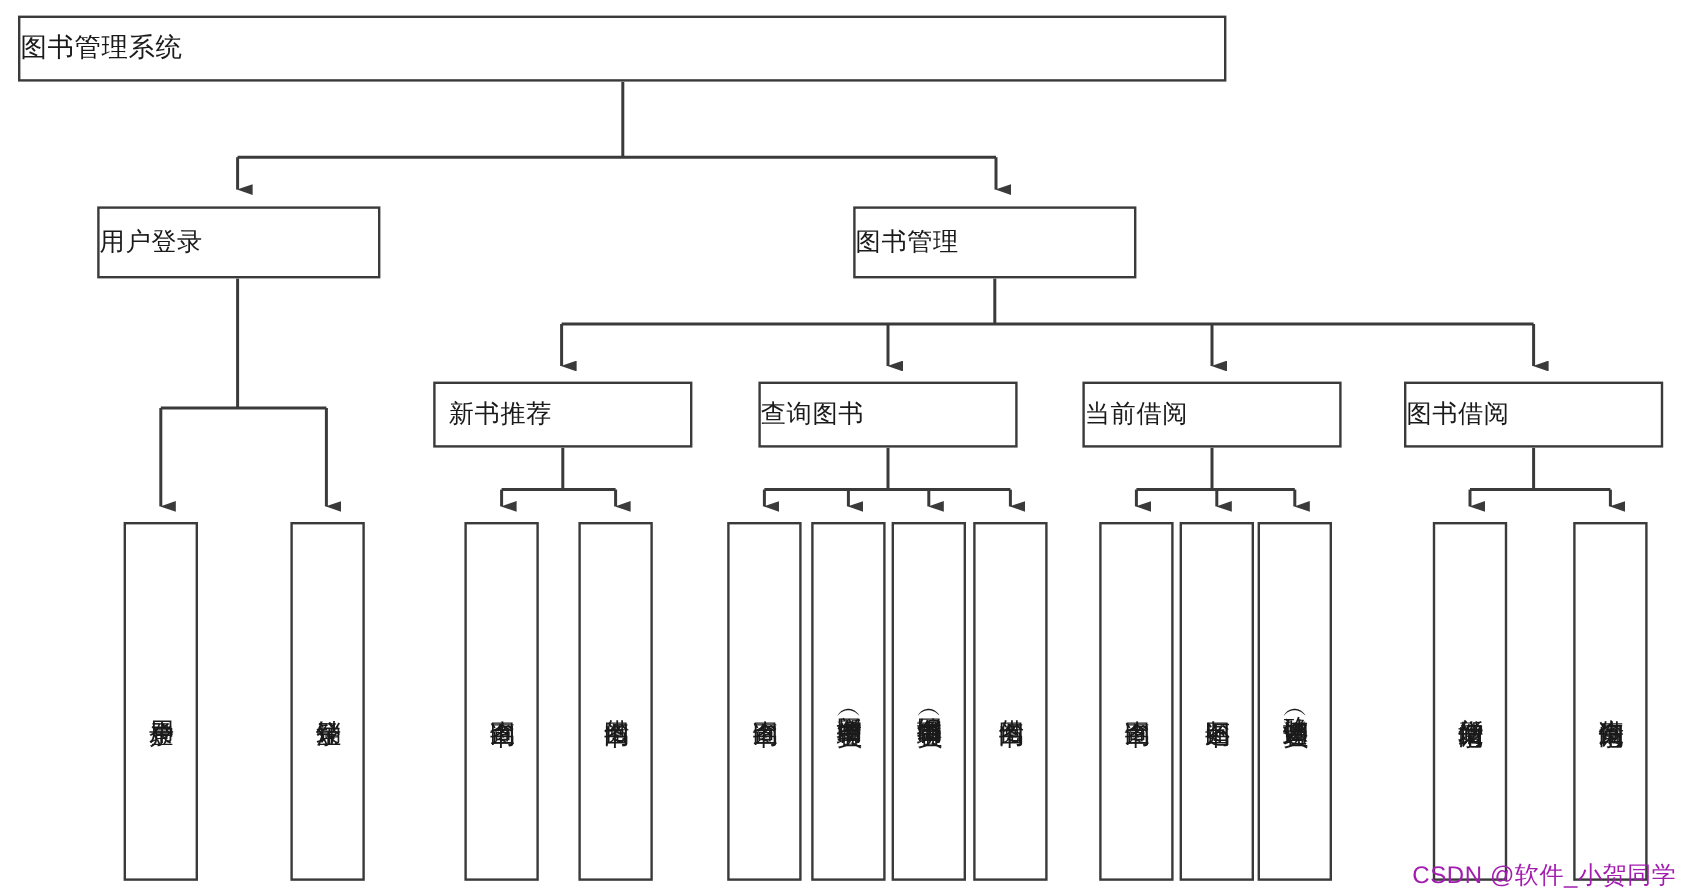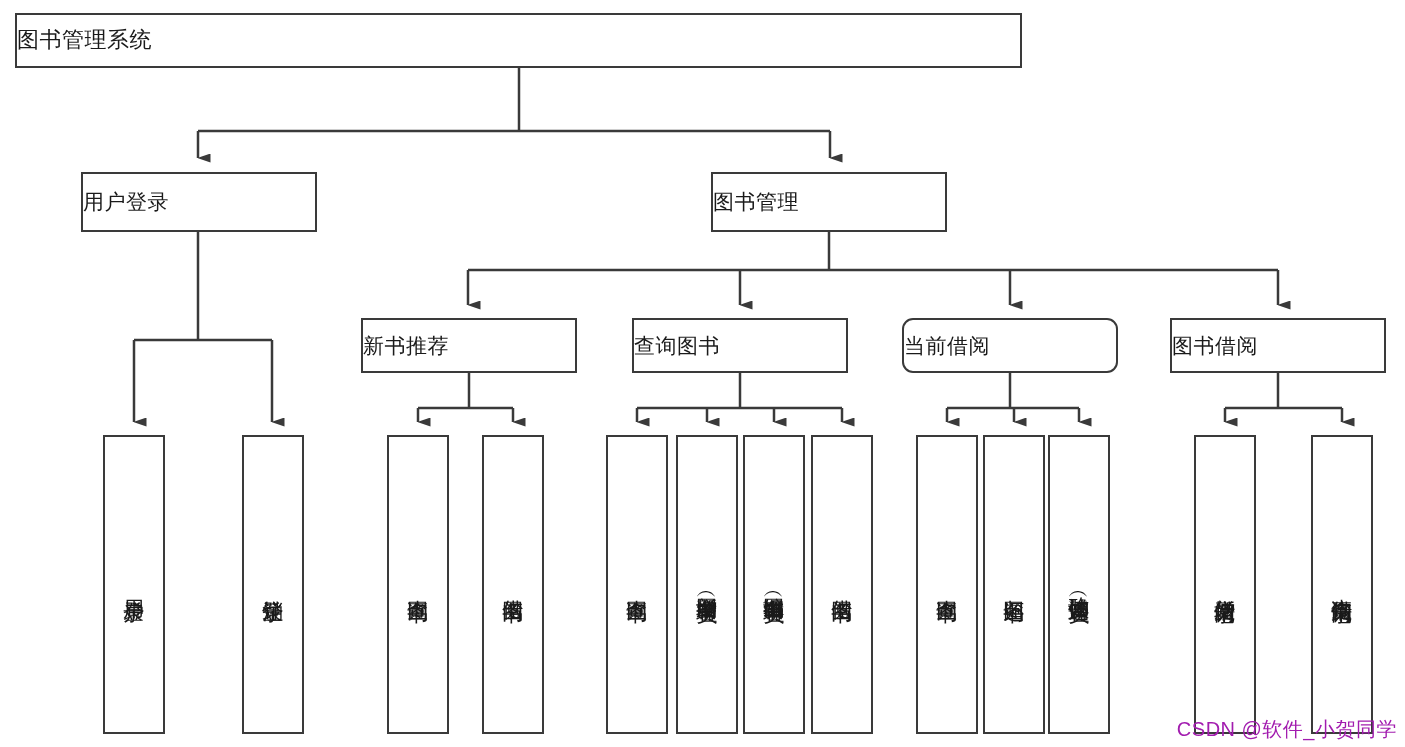--- a/index.html
+++ b/index.html
@@ -145,27 +145,27 @@
     <span>图书管理系统</span>
   </div>
 
   <div class="node node-h" style="left:81px; top:172px; width:236px; height:60px;">
     <span>用户登录</span>
   </div>
   <div class="node node-h" style="left:711px; top:172px; width:236px; height:60px;">
     <span>图书管理</span>
   </div>
 
-  <div class="node node-h" style="left:361px; top:318px; width:216px; height:55px;">
+  <div class="node node-h" style="left:361px; top:318px; width:216px; height:55px;padding-left:11px;">
     <span>新书推荐</span>
   </div>
   <div class="node node-h" style="left:632px; top:318px; width:216px; height:55px;">
     <span>查询图书</span>
   </div>
-  <div class="node node-h" style="left:902px; top:318px; width:216px; height:55px;border-radius:11px;">
+  <div class="node node-h" style="left:902px; top:318px; width:216px; height:55px;">
     <span>当前借阅</span>
   </div>
   <div class="node node-h" style="left:1170px; top:318px; width:216px; height:55px;">
     <span>图书借阅</span>
   </div>
 
   <div class="node node-v" style="left:103px; top:435px; width:62px; height:299px;">
     <span>用户登录</span>
   </div>
   <div class="node node-v" style="left:242px; top:435px; width:62px; height:299px;">

